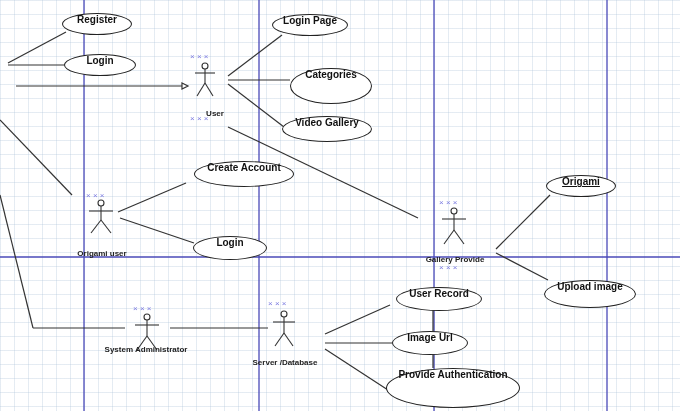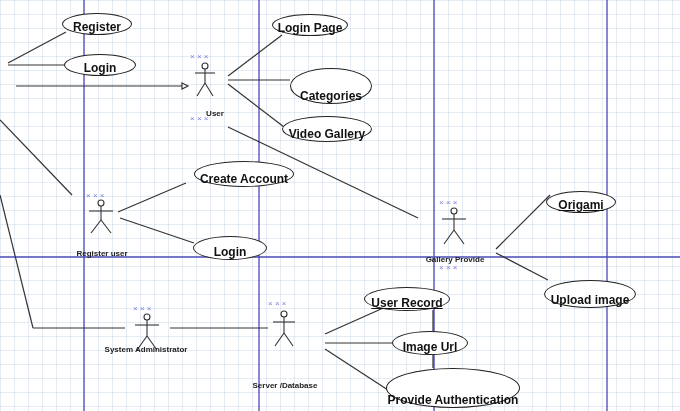--- a/index.html
+++ b/index.html
@@ -6,21 +6,21 @@
   body { width:680px; height:411px; overflow:hidden; background:#ffffff; font-family:"Liberation Sans", sans-serif; }
   #canvas { position:relative; width:680px; height:411px;
     background-color:#ffffff;
     background-image:
       linear-gradient(to right, rgba(180,200,220,0.35) 1px, transparent 1px),
       linear-gradient(to bottom, rgba(180,200,220,0.35) 1px, transparent 1px);
     background-size: 14px 14px;
   }
   svg { position:absolute; left:0; top:0; }
   .uc { position:absolute; border:1.3px solid #222; border-radius:50%; background:#fff;
-        display:flex; align-items:flex-end; justify-content:center; font-size:12px; font-weight:bold; color:#111; box-sizing:border-box; }
+        display:flex; align-items:flex-start; justify-content:center; font-size:10px; font-weight:bold; color:#111; box-sizing:border-box; }
   .actor-lbl { position:absolute; font-size:8px; font-weight:bold; color:#222; white-space:nowrap; transform:translateX(-50%); }
 </style>
 </head>
 <body>
 
 <div id="canvas">
   <svg width="680" height="411">
 
     <g stroke="#4a4ab8" stroke-width="1.3">
       <line x1="84" y1="0" x2="84" y2="411"></line>
@@ -117,34 +117,34 @@
     </div>
   <div class="uc" style="left:282px;top:116px;width:90px;height:26px;">
       <span>Video Gallery</span>
     </div>
   <div class="uc" style="left:194px;top:161px;width:100px;height:26px;">
       <span>Create Account</span>
     </div>
   <div class="uc" style="left:193px;top:236px;width:74px;height:24px;">
       <span>Login</span>
     </div>
-  <div class="uc" style="left:546px;top:191px;width:70px;height:22px;text-decoration:underline;">
+  <div class="uc" style="left:546px;top:175px;width:70px;height:22px;text-decoration:underline;">
       <span>Origami</span>
     </div>
   <div class="uc" style="left:544px;top:280px;width:92px;height:28px;">
       <span>Upload image</span>
     </div>
-  <div class="uc" style="left:364px;top:287px;width:86px;height:24px;text-decoration:underline;">
+  <div class="uc" style="left:396px;top:287px;width:86px;height:24px;">
       <span>User Record</span>
     </div>
   <div class="uc" style="left:392px;top:331px;width:76px;height:24px;">
       <span>Image Url</span>
     </div>
   <div class="uc" style="left:386px;top:368px;width:134px;height:40px;">
       <span>Provide Authentication</span>
     </div>
 
   <div class="actor-lbl" style="left:215px;top:109px;">User</div>
-  <div class="actor-lbl" style="left:102px;top:249px;">Register user</div>
+  <div class="actor-lbl" style="left:102px;top:249px;">Origami user</div>
   <div class="actor-lbl" style="left:455px;top:255px;">Gallery Provide</div>
   <div class="actor-lbl" style="left:146px;top:345px;">System Administrator</div>
-  <div class="actor-lbl" style="left:285px;top:358px;margin-top:23px;">Server /Database</div>
+  <div class="actor-lbl" style="left:285px;top:358px;">Server /Database</div>
 </div>
 
 </body></html>

